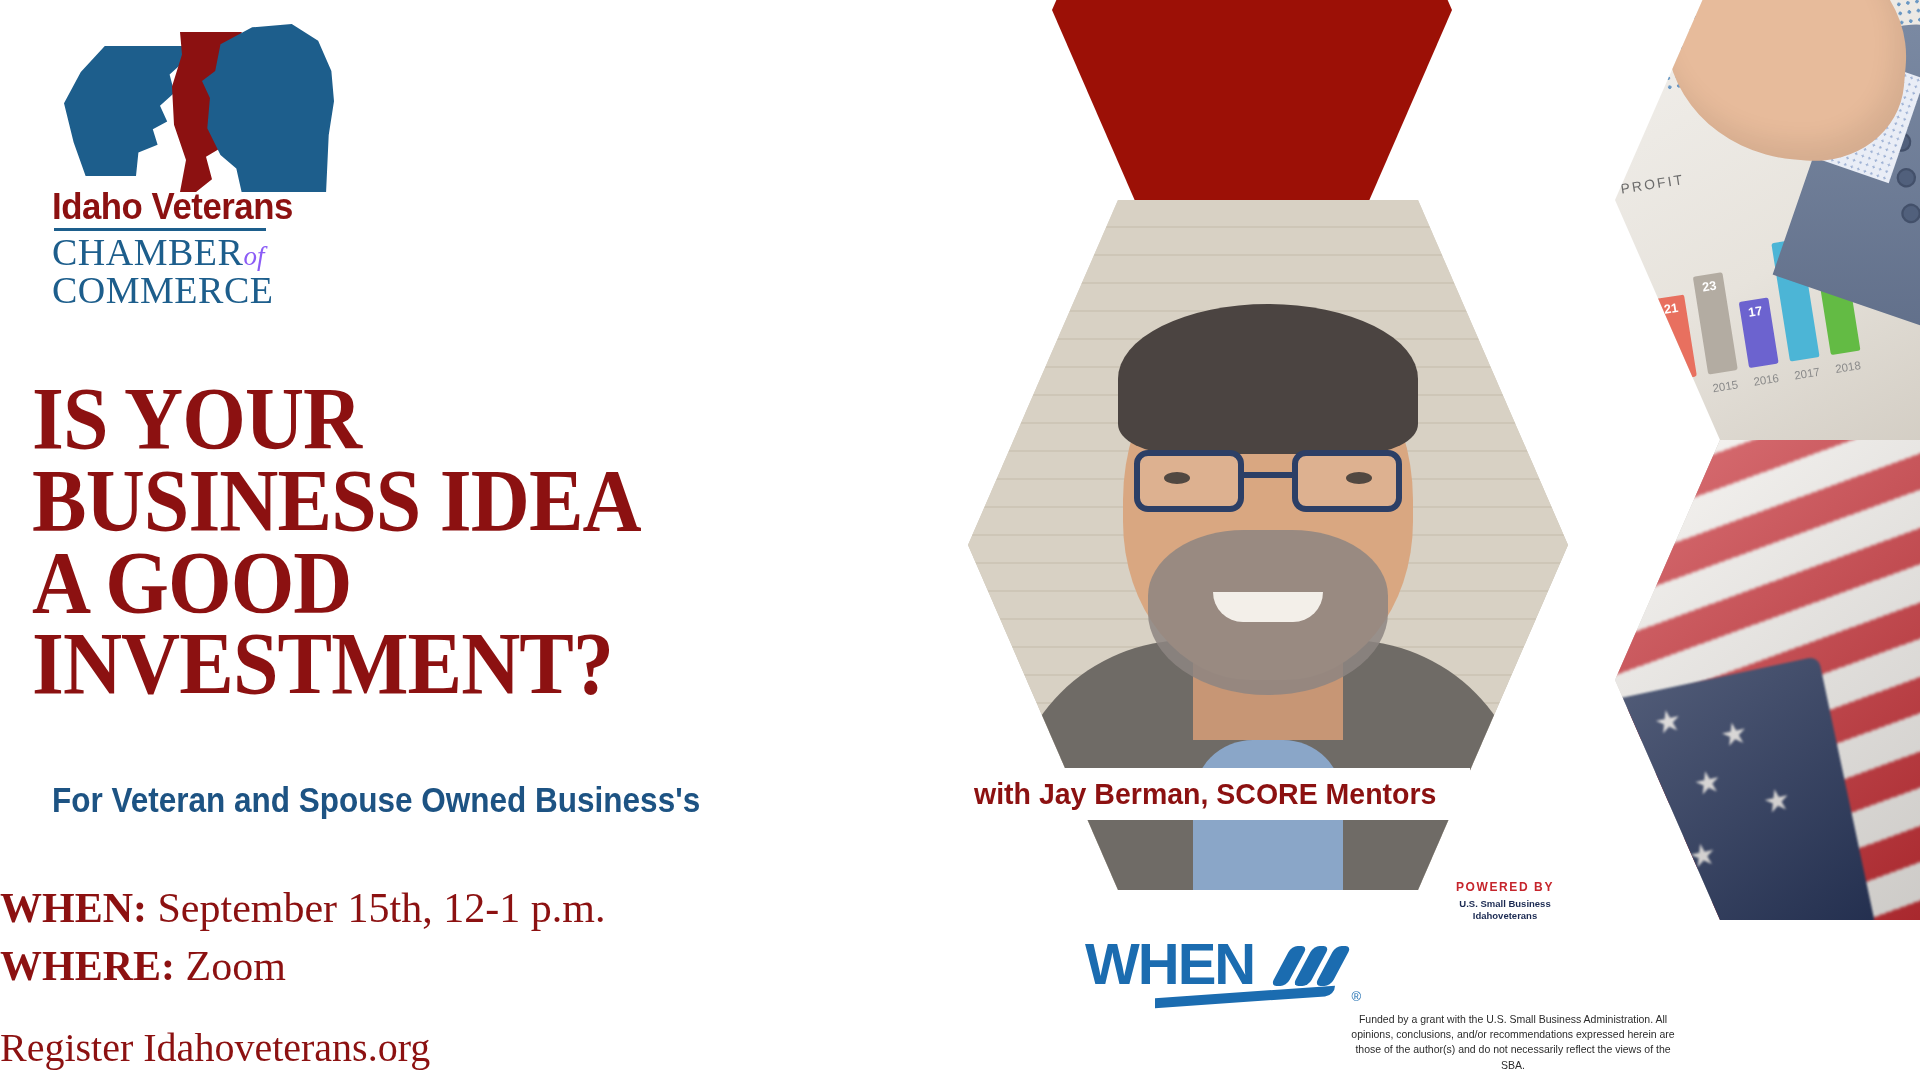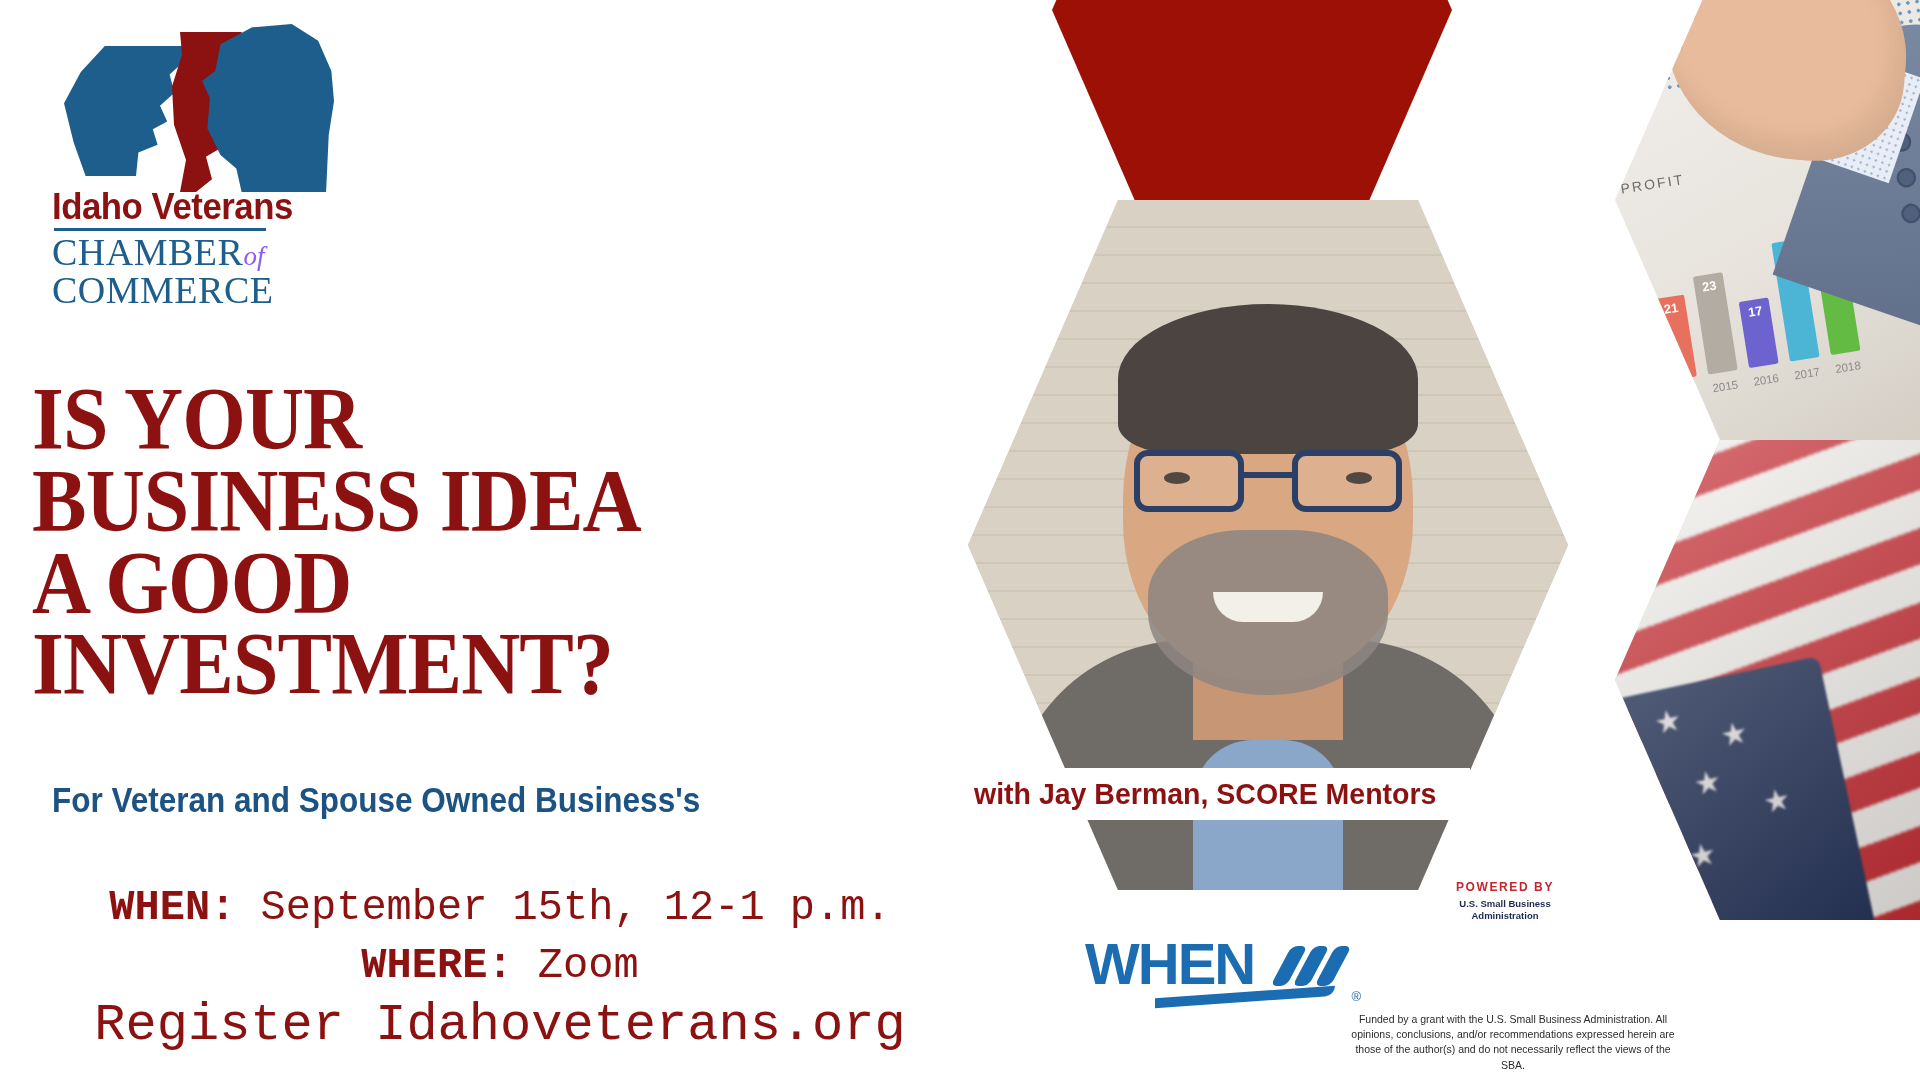--- a/index.html
+++ b/index.html
@@ -57,25 +57,25 @@
     white-space:nowrap;
   }
   #subhead {
     position:absolute; left:52px; top:780px;
     font-family:"Liberation Sans Narrow","Liberation Sans",sans-serif;
     font-weight:bold; font-size:35px; color:#1d5383;
     transform:scaleX(0.9); transform-origin:left; white-space:nowrap;
   }
 
   
-  #details { position:absolute; left:0; top:880px; width:1000px; text-align:center;
-             font-family:Liberation Mono, monospace; color:#8c1111; }
+  #details { position:absolute; left:0; top:880px; width:1000px; 
+             font-family:Liberation Serif, serif; color:#8c1111; }
   .detail-row { font-size:42px; line-height:1.38; white-space:nowrap; }
   .detail-row .lbl { font-weight:bold; }
-  #register { margin-top:0; font-size:52px; }
+  #register { margin-top:28px; font-size:40px; }
 
   
   .hex { position:absolute; overflow:hidden; }
   .hex-clip {
     clip-path:polygon(25% 0%, 75% 0%, 100% 50%, 75% 100%, 25% 100%, 0% 50%);
   }
 
   #hex-red {
     left:1052px; top:-220px; width:400px; height:460px; background:#9c1006;
   }
@@ -328,19 +328,19 @@
     <span class="sw" style="left:196px;top:16px;width:16px;height:40px;border-radius:6px;"></span>
     <span class="sw" style="left:218px;top:16px;width:16px;height:40px;border-radius:6px;"></span>
     <span class="sw" style="left:240px;top:16px;width:16px;height:40px;border-radius:6px;"></span>
     <span id="score-tail"></span>
     <span id="score-r">®</span>
   </div>
 
   <div id="sba-logo">
     <div id="sba-powered">POWERED BY</div>
     <div id="sba-caption">
-      <span>U.S. Small Business</span><br><span>Administration</span>
+      <span>U.S. Small Business</span><br><span>Idahoveterans</span>
     </div>
   </div>
 
   <div id="sba-disclaimer">Funded by a grant with the U.S. Small Business Administration. All opinions, conclusions, and/or recommendations expressed herein are those of the author(s) and do not necessarily reflect the views of the SBA.</div>
 
 </div>
 
 </body></html>

